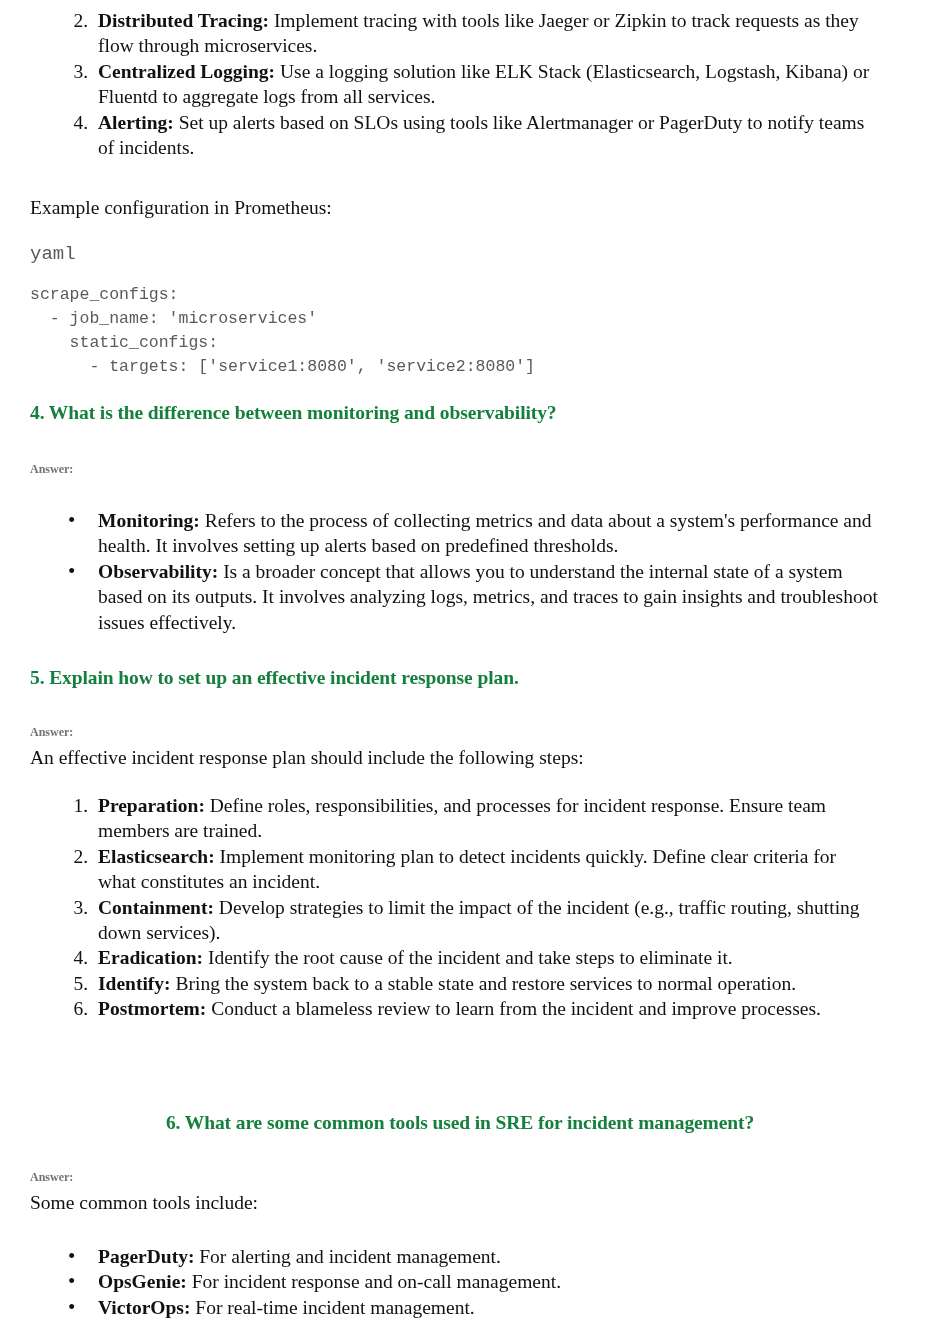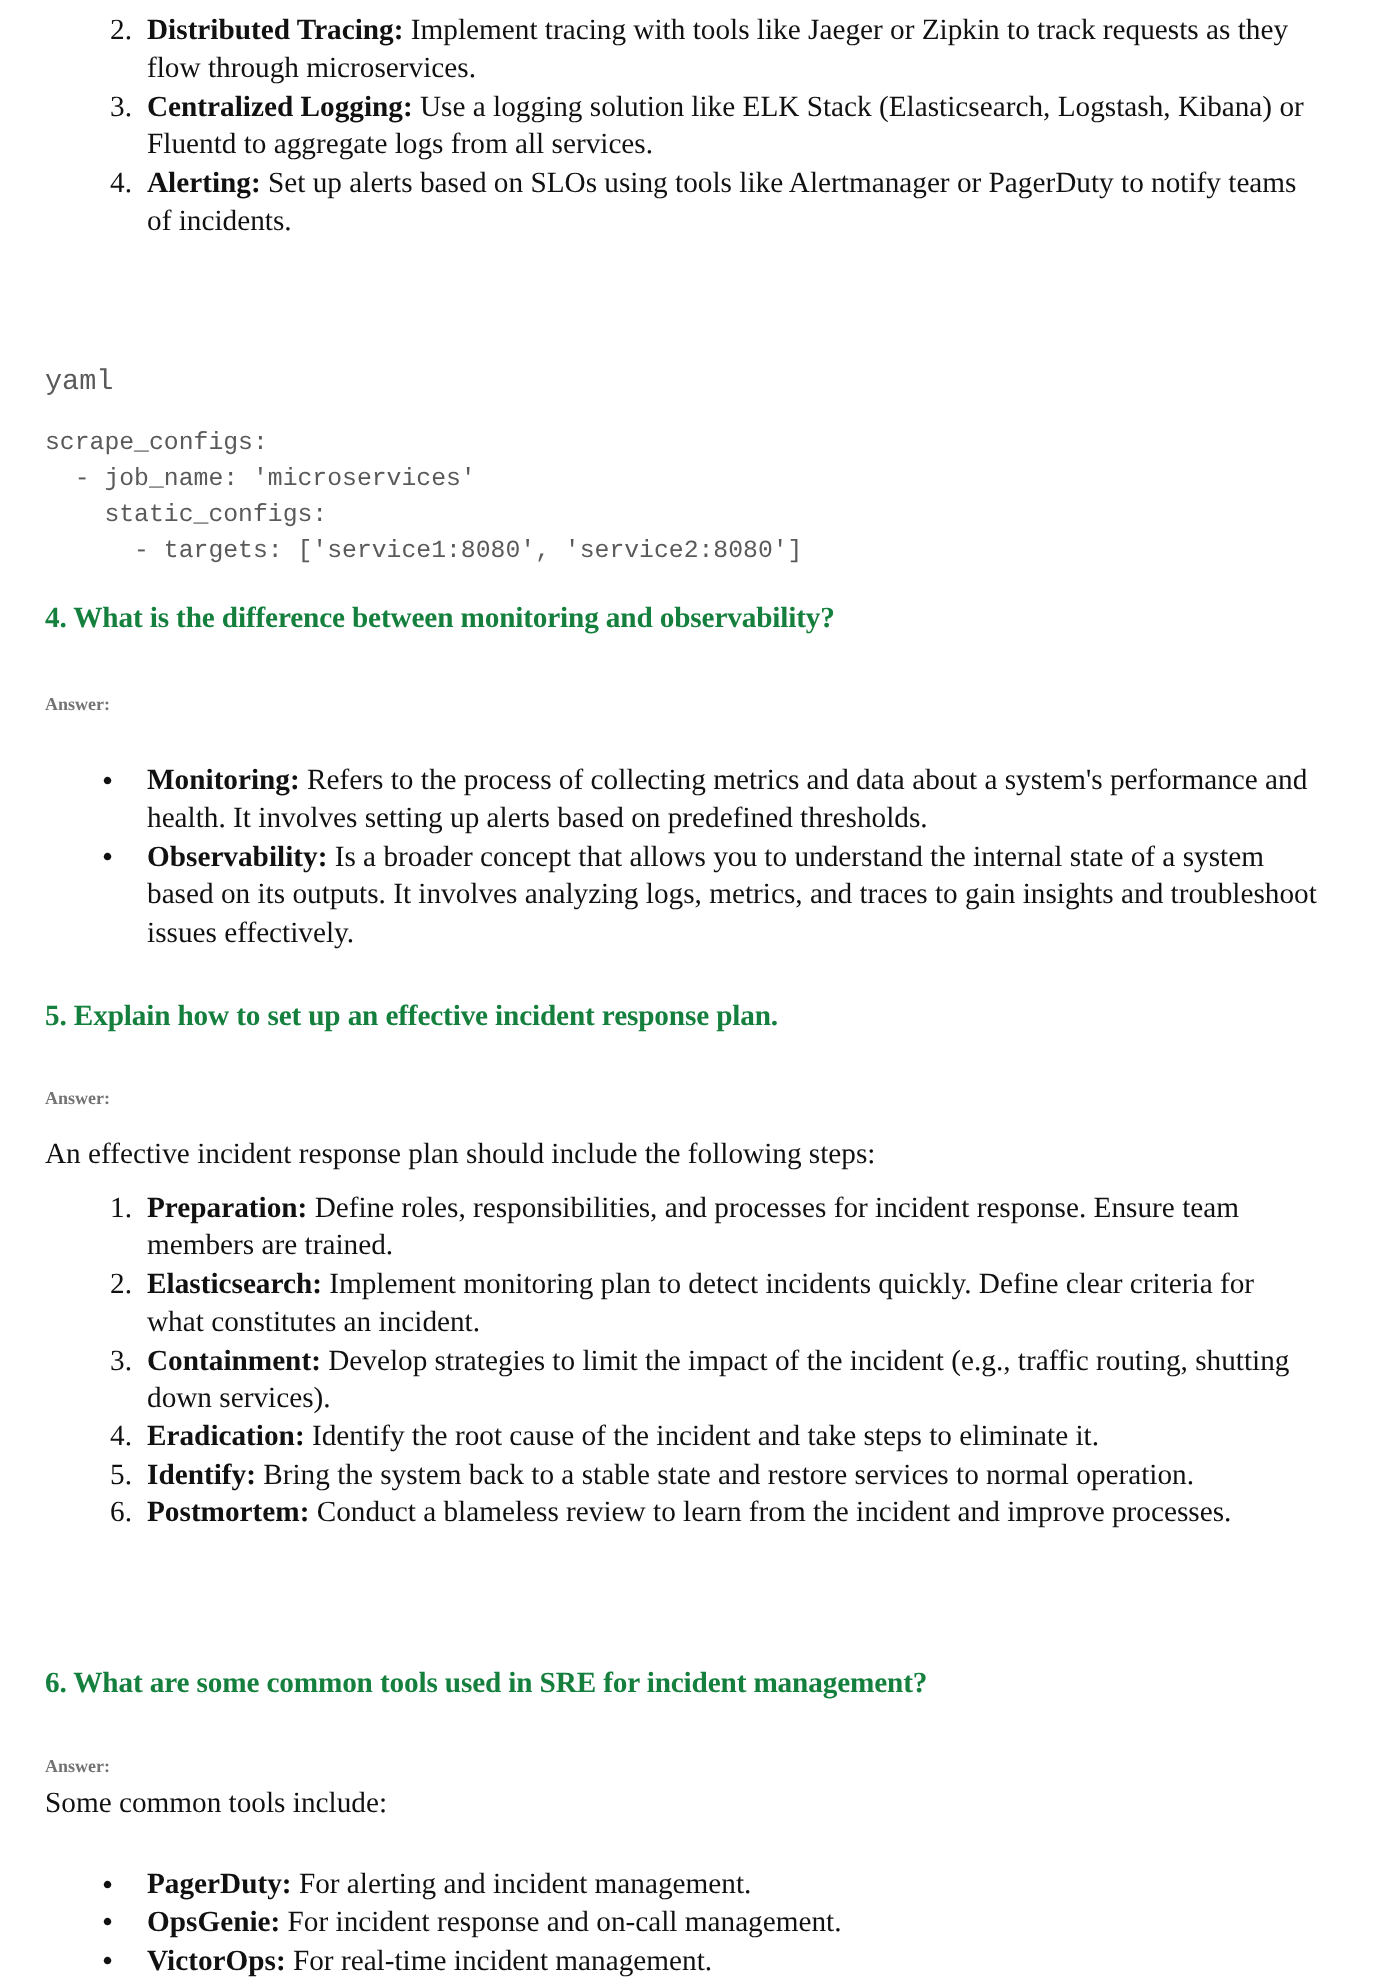--- a/index.html
+++ b/index.html
@@ -107,20 +107,21 @@
     <li>
       <span class="marker">3.</span>
       <span class="li-term">Centralized Logging:</span><span> Use a logging solution like ELK Stack (Elasticsearch, Logstash, Kibana) or Fluentd to aggregate logs from all services.</span>
     </li>
     <li>
       <span class="marker">4.</span>
       <span class="li-term">Alerting:</span><span> Set up alerts based on SLOs using tools like Alertmanager or PagerDuty to notify teams of incidents.</span>
     </li>
   </ol>
 
+  <div class="para" style="left:30px; top:195px; width:840px;">Example configuration in Prometheus:</div>
 
   <div class="code-lang" style="left:30px; top:243px;">yaml</div>
 
   <div class="code" style="left:30px; top:283px;">scrape_configs:
   - job_name: 'microservices'
     static_configs:
       - targets: ['service1:8080', 'service2:8080']</div>
 
   <div class="heading" style="left:30px; top:400px; width:860px;">4. What is the difference between monitoring and observability?</div>
 
@@ -134,21 +135,21 @@
     <li>
       <span class="marker">•</span>
       <span class="li-term">Observability:</span><span> Is a broader concept that allows you to understand the internal state of a system based on its outputs. It involves analyzing logs, metrics, and traces to gain insights and troubleshoot issues effectively.</span>
     </li>
   </ul>
 
   <div class="heading" style="left:30px; top:665px; width:860px;">5. Explain how to set up an effective incident response plan.</div>
 
   <div class="answer-label" style="left:30px; top:721px;">Answer:</div>
 
-  <div class="para" style="left:30px; top:745px; width:860px;margin-top:12px;">An effective incident response plan should include the following steps:</div>
+  <div class="para" style="left:30px; top:745px; width:860px;">An effective incident response plan should include the following steps:</div>
 
   <ol class="list" style="left:62px; top:793px; width:816px;">
     <li>
       <span class="marker">1.</span>
       <span class="li-term">Preparation:</span><span> Define roles, responsibilities, and processes for incident response. Ensure team members are trained.</span>
     </li>
     <li>
       <span class="marker">2.</span>
       <span class="li-term">Elasticsearch:</span><span> Implement monitoring plan to detect incidents quickly. Define clear criteria for what constitutes an incident.</span>
     </li>
@@ -163,21 +164,21 @@
     <li>
       <span class="marker">5.</span>
       <span class="li-term">Identify:</span><span> Bring the system back to a stable state and restore services to normal operation.</span>
     </li>
     <li>
       <span class="marker">6.</span>
       <span class="li-term">Postmortem:</span><span> Conduct a blameless review to learn from the incident and improve processes.</span>
     </li>
   </ol>
 
-  <div class="heading" style="left:30px; top:1110px; width:860px;">6. What are some common tools used in SRE for incident management?</div>
+  <div class="heading" style="left:30px; top:1110px; width:860px;text-align:center;">6. What are some common tools used in SRE for incident management?</div>
 
   <div class="answer-label" style="left:30px; top:1166px;">Answer:</div>
 
   <div class="para" style="left:30px; top:1190px; width:860px;">Some common tools include:</div>
 
   <ul class="list bullets" style="left:68px; top:1244px; width:812px;">
     <li>
       <span class="marker">•</span>
       <span class="li-term">PagerDuty:</span><span> For alerting and incident management.</span>
     </li>

